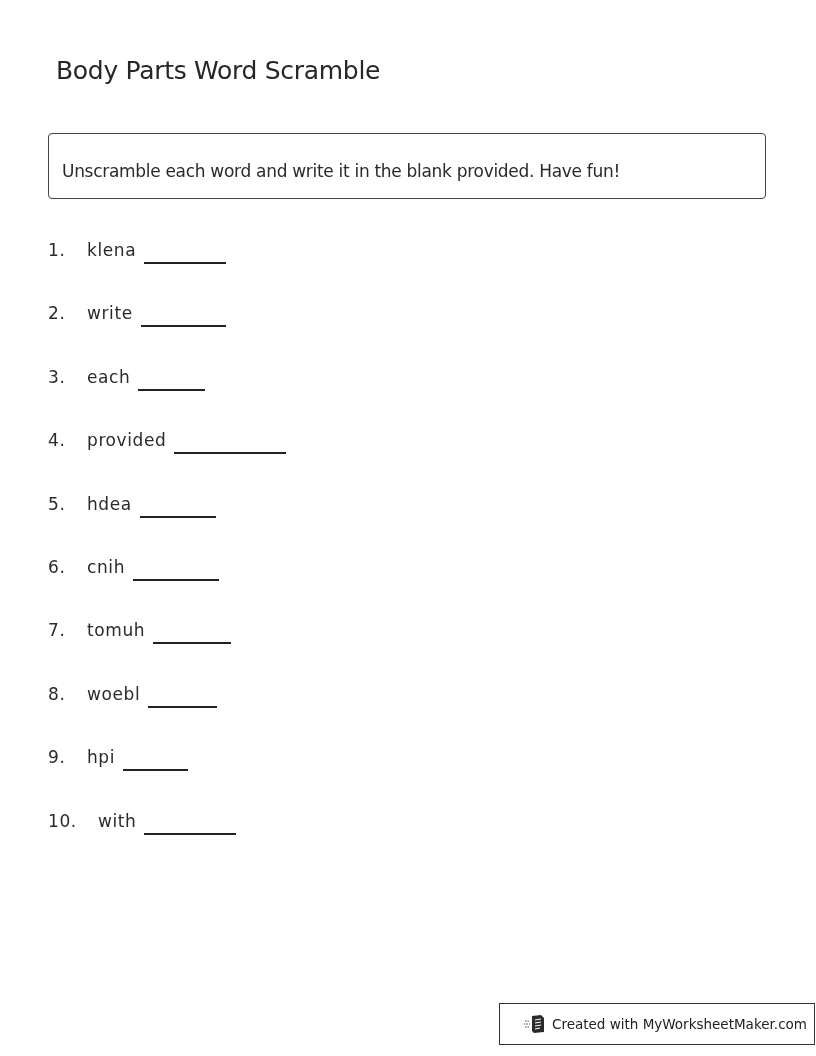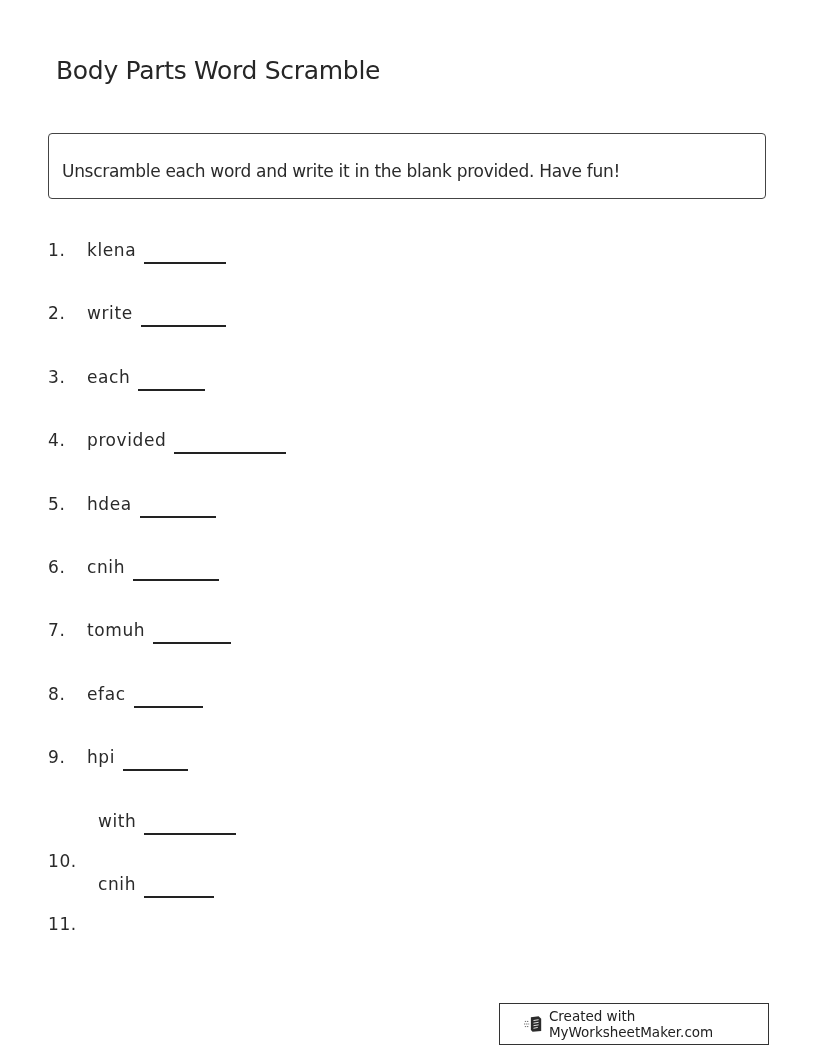--- a/index.html
+++ b/index.html
@@ -53,34 +53,34 @@
   .item {
     height: 63.4px;
     display: flex;
     align-items: flex-start;
     font-size: 17px;
     line-height: 28px;
     color: #2a2a2a;
     letter-spacing: 0.6px;
   }
   .num { display: inline-block; width: 31px; }
-  .num.wide { width: 42px; margin-top: 40px; }
+  .num.wide { width: 42px; }
   .word { display: inline-block; margin-left: 8px; }
   .blank {
     display: inline-block;
     height: 0;
     border-bottom: 2px solid #222;
     margin-left: 8px;
     margin-top: 26px;
   }
   .footer {
     position: absolute;
     left: 499px;
     top: 1003px;
-    width: 270px;
+    width: 316px;
     height: 42px;
     box-sizing: border-box;
     border: 1.5px solid #333;
     display: flex;
     align-items: center;
     padding-left: 24px;
     font-size: 13.5px;
     color: #222;
   }
   .footer-icon { width: 22px; height: 22px; margin-right: 6px; }
@@ -125,37 +125,32 @@
     <span class="word">cnih</span>
     <span class="blank" style="width: 86px;"></span>
   </li>
   <li class="item">
     <span class="num">7.</span>
     <span class="word">tomuh</span>
     <span class="blank" style="width: 78px;"></span>
   </li>
   <li class="item">
     <span class="num">8.</span>
-    <span class="word">efac</span>
+    <span class="word">woebl</span>
     <span class="blank" style="width: 69px;"></span>
   </li>
   <li class="item">
     <span class="num">9.</span>
     <span class="word">hpi</span>
     <span class="blank" style="width: 65px;"></span>
   </li>
   <li class="item">
     <span class="num wide">10.</span>
     <span class="word">with</span>
     <span class="blank" style="width: 92px;"></span>
-  </li>
-  <li class="item">
-    <span class="num wide">11.</span>
-    <span class="word">cnih</span>
-    <span class="blank" style="width: 70px;"></span>
   </li>
 </ol>
 
 <div class="footer">
   <svg class="footer-icon" viewBox="0 0 22 22">
     <line x1="1" y1="8" x2="6" y2="8" stroke="#555" stroke-width="1" stroke-dasharray="1.5,1"></line>
     <line x1="0" y1="11" x2="6" y2="11" stroke="#555" stroke-width="1" stroke-dasharray="1.5,1"></line>
     <line x1="1" y1="14" x2="6" y2="14" stroke="#555" stroke-width="1" stroke-dasharray="1.5,1"></line>
     <path d="M8 3 L17 2 L20 5 L20 19 L10 20 L8 18 Z" fill="#2b2b2b"></path>
     <path d="M11 7 L17 6 M11 10 L17 9 M11 13 L17 12 M11 16 L16 15" stroke="#ffffff" stroke-width="1"></path>

